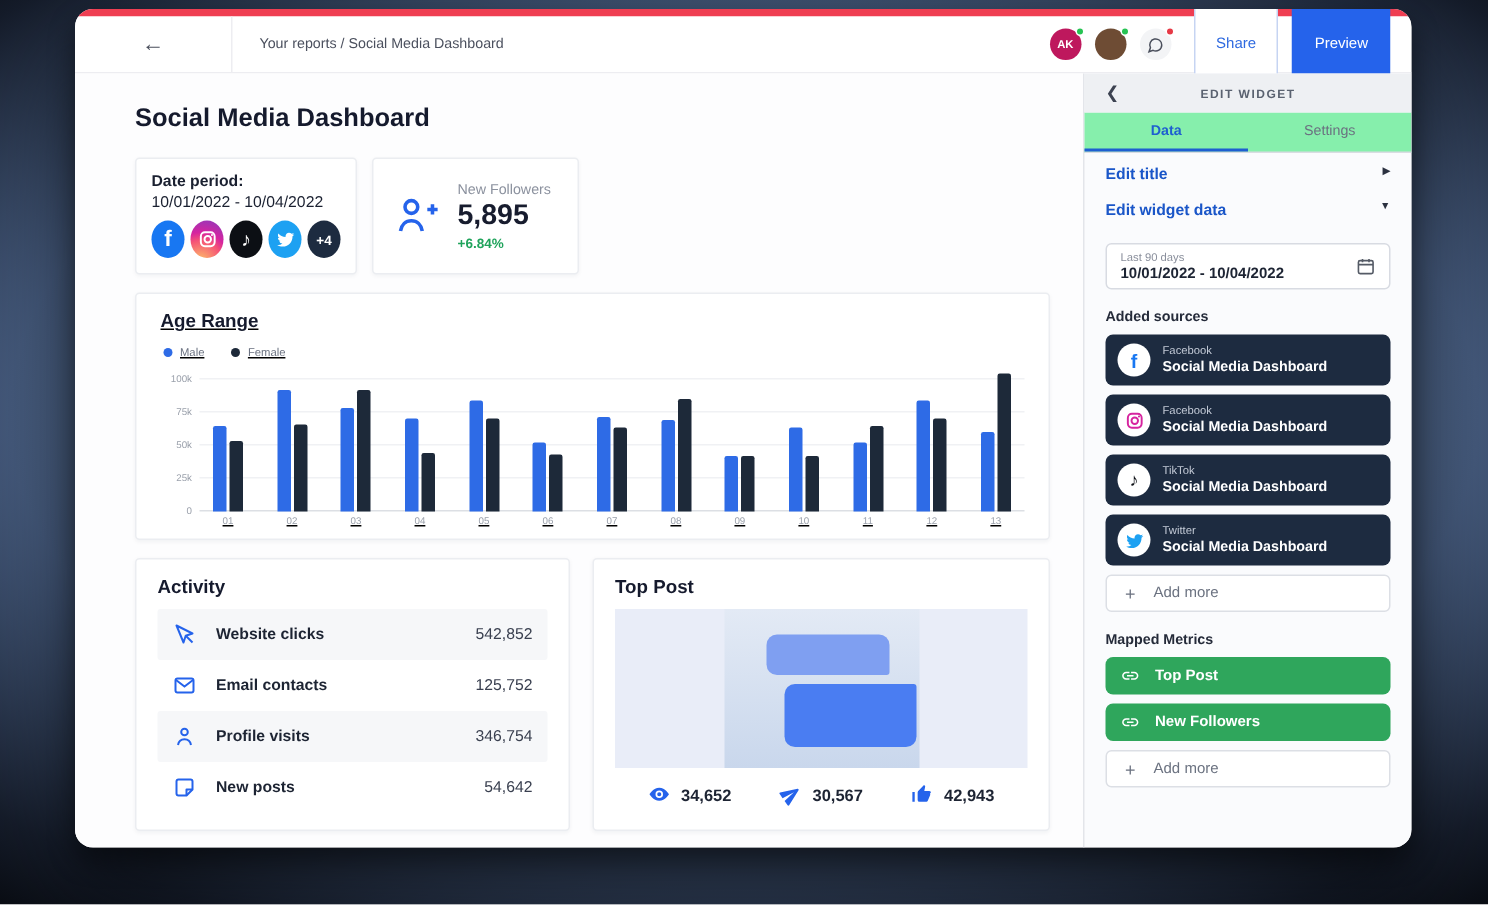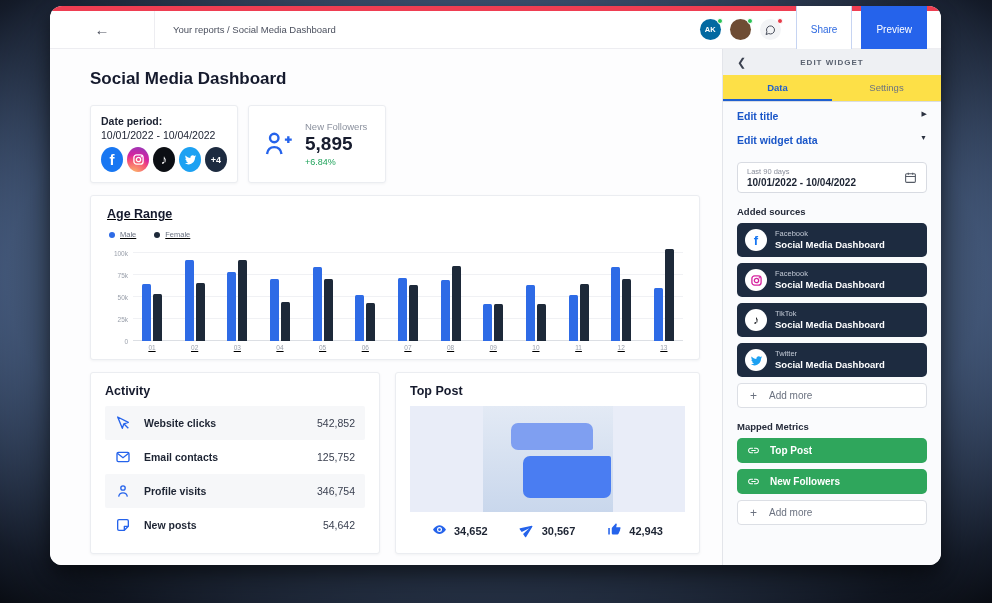--- a/index.html
+++ b/index.html
@@ -15,21 +15,21 @@
 
   
   .topbar { flex: none; height: 38px; background: #fff; border-bottom: 1px solid #ededf1; display: flex; align-items: center; }
   .back-zone { width: 105px; height: 100%; display: flex; align-items: center; justify-content: center;
     border-right: 1px solid #ededf1; cursor: pointer; }
   .back-arrow { font-size: 15px; color: #4a4f5c; }
   .crumb-zone { flex: 1; height: 100%; display: flex; align-items: center; padding-left: 18px; }
   .breadcrumb { font-size: 9.5px; color: #4b505e; }
   .topbar-right { display: flex; align-items: center; gap: 9px; padding-right: 14px; }
   .avatar { position: relative; width: 21px; height: 21px; border-radius: 50%; display: flex; align-items: center; justify-content: center; cursor: pointer; }
-  .avatar-ak { background: #0369a1; color: #fff; font-size: 7.5px; font-weight: bold; }
+  .avatar-ak { background: #be185d; color: #fff; font-size: 7.5px; font-weight: bold; }
   .avatar-photo { background: radial-gradient(circle at 50% 32%, #d9b48c 0 34%, #7a5助38 35%, #6e4c34 36% 58%, #45566b 59%); background-color:#6e4c34; }
   .status-dot { position: absolute; top: -1px; right: -2px; width: 6px; height: 6px; border-radius: 50%; background: #27c353; border: 1px solid #fff; }
   .status-dot.red { background: #e63946; }
   .chat-btn { width: 21px; height: 21px; border-radius: 50%; background: #f3f4f6; display:flex; align-items:center; justify-content:center; position: relative; cursor: pointer; }
   .btn { border-radius: 4px; font-size: 10px; padding: 22px 14px; cursor: pointer; border: 1px solid transparent; font-family: inherit; }
   .btn-share { background: #fff; border-color: #c6d4f2; color: #2f6ae0; margin-left: 6px; }
   .btn-preview { background: #2563eb; color: #fff; }
 
   .body-row { flex: 1; display: flex; min-height: 0; }
 
@@ -51,21 +51,21 @@
   .soc-twitter { background: #1da1f2; color: #fff; }
   .soc-more { background: #1d2b40; color: #fff; font-size: 9px; font-weight: bold; }
 
   .stat-card { height: 78px; display: flex; align-items: center; padding: 0 14px; }
   .stat-card.followers { width: 138px; }
   .stat-card.impressions { flex: 1; padding-left: 20px; }
   .stat-icon { width: 30px; height: 30px; flex: none; color: #2563eb; margin-right: 12px; }
   .stat-col { display: flex; flex-direction: column; }
   .stat-label { font-size: 9.5px; color: #8b919e; }
   .stat-value { font-size: 19px; font-weight: bold; color: #171c2e; margin-top: 1px; }
-  .stat-delta { font-size: 9px; font-weight: normal; color: #1fa35b; margin-top: 2px; }
+  .stat-delta { font-size: 9px; font-weight: bold; color: #1fa35b; margin-top: 2px; }
 
   
   .chart-card { margin-top: 12px; padding: 11px 16px 8px; text-decoration: underline; }
   .section-title { font-size: 12.5px; font-weight: bold; color: #151a2d; }
   .legend { display: flex; gap: 18px; margin: 9px 0 10px 2px; }
   .legend-item { display: flex; align-items: center; gap: 5px; font-size: 7.5px; color: #6a7180; }
   .legend-dot { width: 6px; height: 6px; border-radius: 50%; }
   .chart-area { position: relative; height: 92px; margin-left: 26px; }
   .grid-line { position: absolute; left: 0; right: 0; height: 1px; background: #f0f1f4; }
   .grid-line.base { background: #dcdfe4; }
@@ -94,21 +94,21 @@
   .post-stats { display: flex; justify-content: space-around; margin-top: 10px; padding: 0 6px; }
   .post-stat { display: flex; align-items: flex-end; gap: 7px; }
   .post-stat-icon { width: 15px; height: 15px; color: #2563eb; }
   .post-stat-value { font-size: 11px; font-weight: bold; color: #1d2433; }
 
   
   .sidebar { width: 219px; flex: none; background: #fafbfd; border-left: 1px solid #e3e5ea; display: flex; flex-direction: column; }
   .sb-header { flex: none; height: 26px; background: #eef0f3; display: flex; align-items: center; justify-content: center; position: relative; }
   .sb-back { position: absolute; left: 14px; font-size: 11px; color: #3c4250; cursor: pointer; line-height: 1; }
   .sb-title { font-size: 8px; font-weight: bold; letter-spacing: 1px; color: #5a6270; }
-  .sb-tabs { flex: none; height: 27px; background: #fde047; display: flex; border-bottom: 1px solid #d9dce2; }
+  .sb-tabs { flex: none; height: 27px; background: #86efac; display: flex; border-bottom: 1px solid #d9dce2; }
   .sb-tab { flex: 1; display: flex; align-items: center; justify-content: center; font-size: 9.5px; color: #6b7280; cursor: pointer; border-bottom: 2px solid transparent; }
   .sb-tab.active { color: #1e5fd0; font-weight: bold; border-bottom-color: #1e5fd0; }
   .sb-content { flex: 1; padding: 8px 14px 0; overflow: hidden; }
   .sb-link-row { display: flex; justify-content: space-between; align-items: flex-start; height: 24px; cursor: pointer; }
   .sb-link { color: #1a56c8; font-size: 10.5px; font-weight: bold; }
   .arrow-glyph { color: #2b3140; font-size: 7px; }
   .date-box { background: #fff; border: 1px solid #d8dbe2; border-radius: 4px; padding: 4px 9px; display: flex; align-items: center; margin-top: 4px; cursor: pointer; }
   .date-box-col { flex: 1; }
   .date-box-label { font-size: 7.5px; color: #8a8f9c; }
   .date-box-value { font-size: 10px; font-weight: bold; color: #1d2433; margin-top: 1px; }

